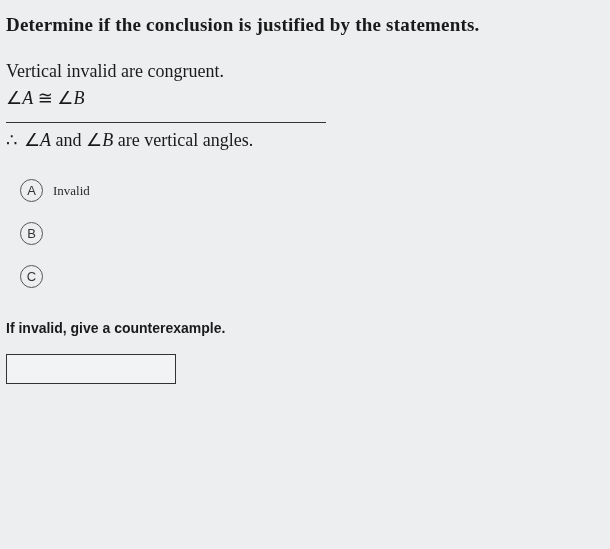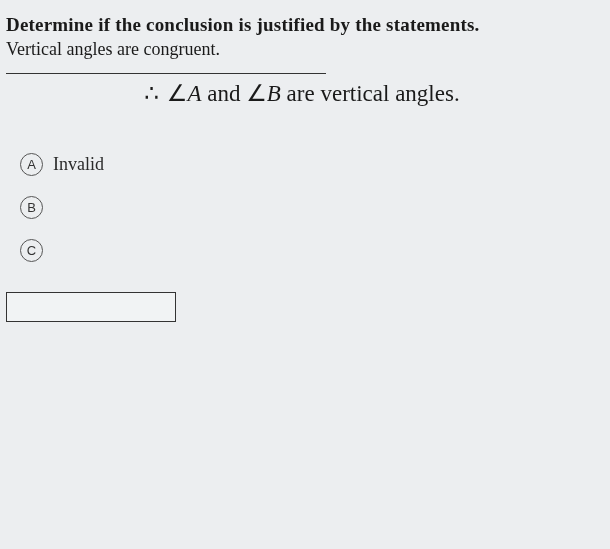--- a/index.html
+++ b/index.html
@@ -9,42 +9,42 @@
       background: #eceef0;
       font-family: Georgia, 'Times New Roman', serif;
       color: #1a1a1a;
       padding: 14px 12px 0 6px;
       overflow: hidden;
       font-size: 17px;
     }
     .title {
       font-weight: bold;
       font-size: 19px;
+      margin-bottom: 22px;
       letter-spacing: 0.2px;
     }
     .premises {
       margin-bottom: 0;
     }
     .premise-line {
       font-size: 18px;
       line-height: 1.5;
     }
     .math {
       font-family: 'Times New Roman', serif;
       font-style: italic;
     }
     .rule-line {
       border-top: 1.2px solid #333;
       width: 320px;
       margin: 10px 0 6px 0;
     }
     .conclusion {
-      font-size: 23px;
-      margin-bottom: 46px;
-      text-align: center;
+      font-size: 18px;
+      margin-bottom: 28px;
     }
     .therefore {
       font-family: 'Times New Roman', serif;
       font-style: normal;
       letter-spacing: 2px;
     }
     .options {
       margin: 6px 0 30px 14px;
     }
     .option {
@@ -60,21 +60,21 @@
       height: 23px;
       border: 1.2px solid #555;
       border-radius: 50%;
       font-size: 13px;
       font-family: Arial, sans-serif;
       color: #333;
       margin-right: 10px;
       flex-shrink: 0;
     }
     .opt-label {
-      font-size: 18px;
+      font-size: 13px;
       color: #2a2a2a;
     }
     .instructions {
       font-family: Arial, sans-serif;
       font-weight: bold;
       font-size: 14px;
       line-height: 1.45;
       margin-bottom: 16px;
       color: #1a1a1a;
     }
@@ -88,21 +88,24 @@
     }
   </style>
 </head>
 <body>
 
 
 
 <div class="title">Determine if the conclusion is justified by the statements.</div>
 
 <div class="premises">
-  <div class="premise-line">Vertical angles are congruent.</div>
+  <div class="premise-line">Vertical invalid are congruent.</div>
+  <div class="premise-line">
+    <span>∠</span><span class="math">A</span><span> ≅ </span><span>∠</span><span class="math">B</span>
+  </div>
 </div>
 
 <div class="rule-line"></div>
 
 <div class="conclusion">
   <span class="therefore">∴</span>
   <span>∠</span><span class="math">A</span><span> and </span><span>∠</span><span class="math">B</span><span>  are vertical angles.</span>
 </div>
 
 <div class="options">
@@ -112,18 +115,19 @@
   </div>
   <div class="option">
     <span class="opt-circle">B</span>
   </div>
   <div class="option">
     <span class="opt-circle">C</span>
   </div>
 </div>
 
 <div class="instructions">
+  <div>If invalid, give a counterexample.</div>
 </div>
 
 <input type="text" class="answer-input" value="" style="">
 
 
 
 
 </body></html>

